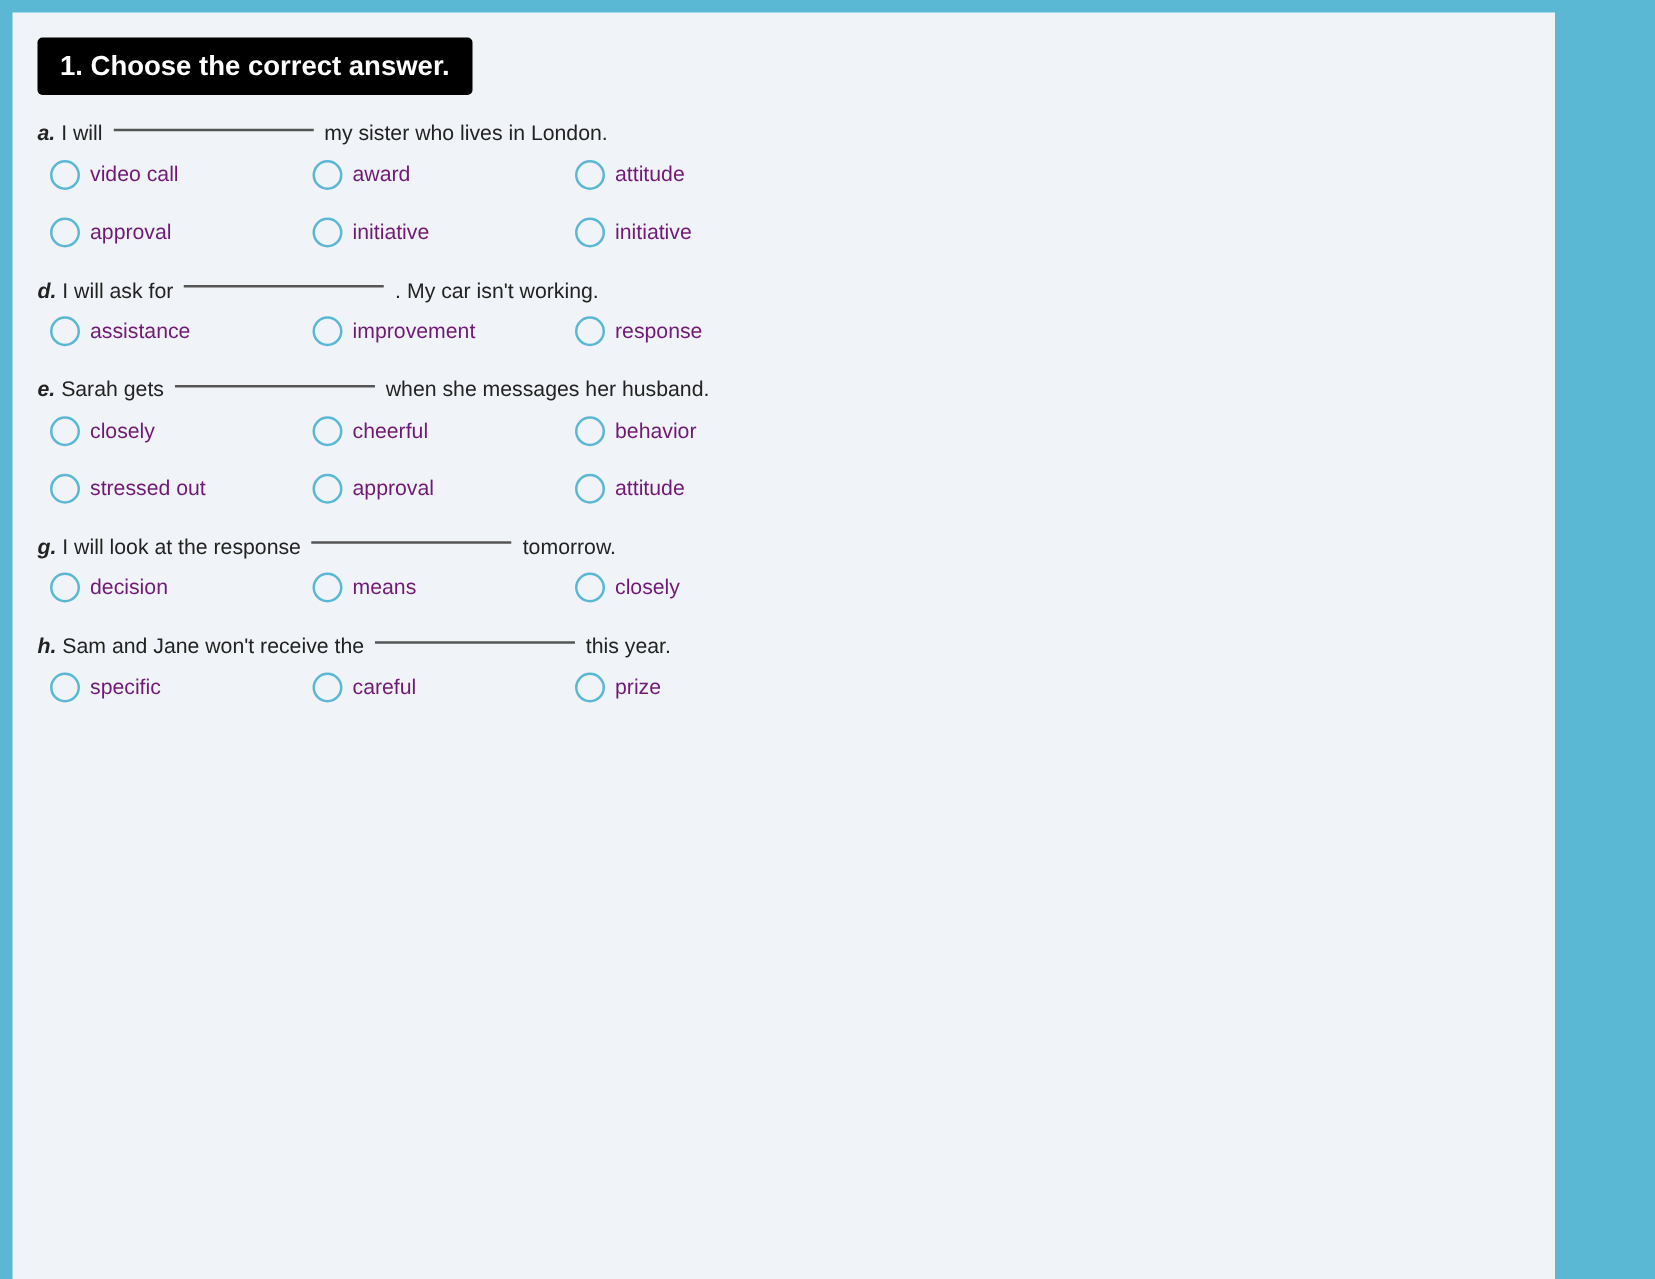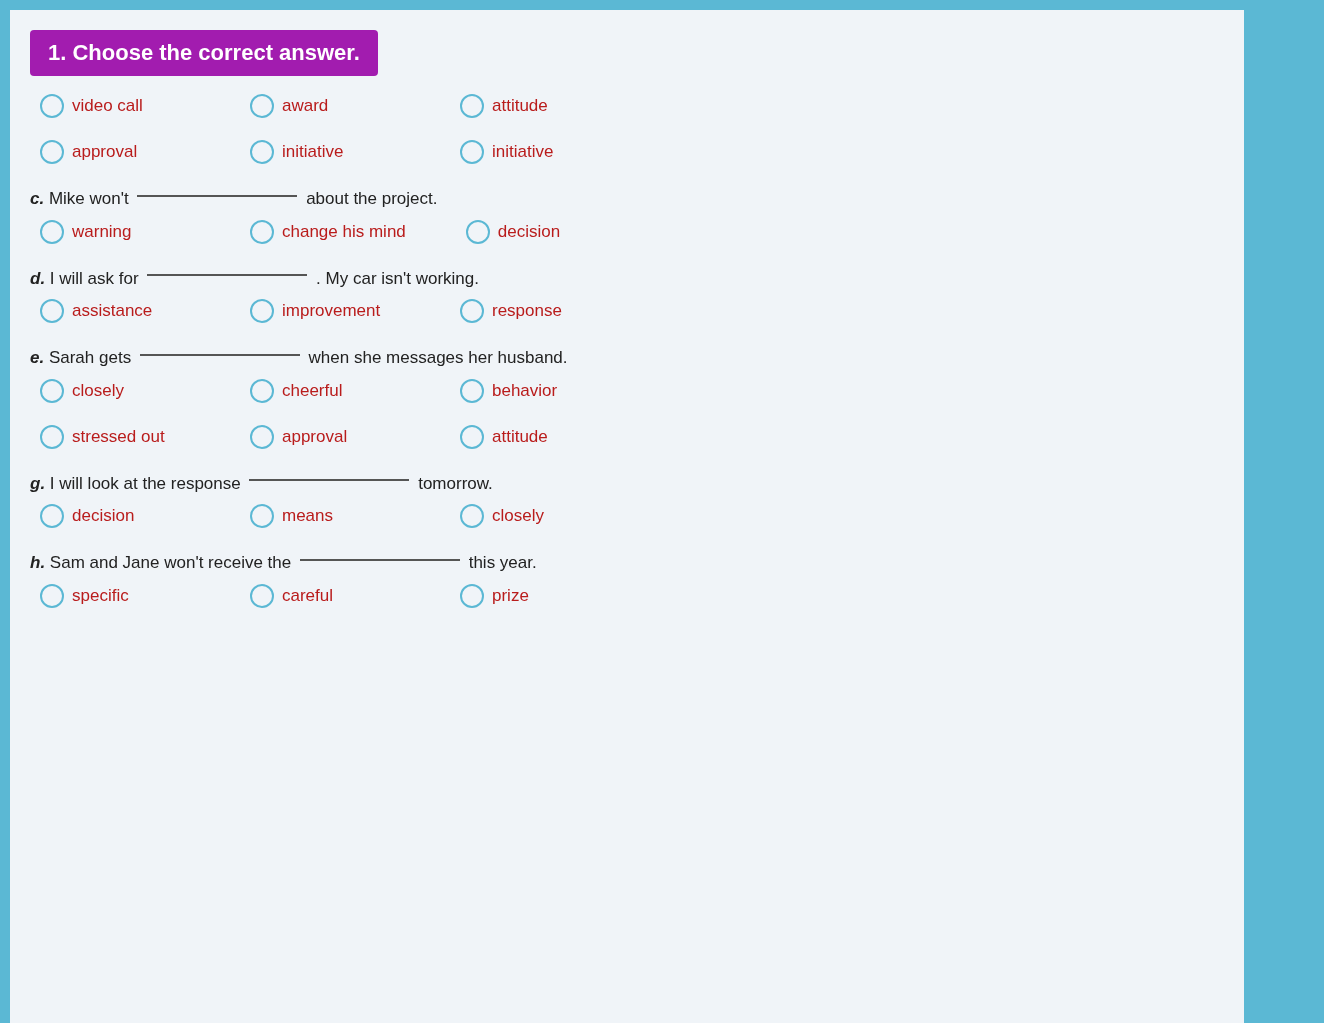--- a/index.html
+++ b/index.html
@@ -21,21 +21,21 @@
       background: #f0f4f8;
       flex: 1;
       padding: 20px 30px 30px 20px;
       position: relative;
     }
     .right-sidebar {
       width: 70px;
       background: #5bb8d4;
     }
     .section-header {
-      background: #a21caf;
+      background: #000000;
       color: white;
       font-size: 22px;
       font-weight: bold;
       padding: 10px 18px;
       border-radius: 4px;
       display: inline-block;
       margin-bottom: 18px;
     }
     .question-block {
       margin-bottom: 18px;
@@ -77,39 +77,40 @@
       height: 24px;
       border-radius: 50%;
       border: 2.5px solid #5bb8d4;
       display: inline-block;
       margin-right: 8px;
       flex-shrink: 0;
       background: transparent;
     }
     .option-label {
       font-size: 17px;
-      color: #b91c1c;
+      color: #701a75;
     }
     .question-letter {
       font-weight: bold;
       font-style: italic;
     }
   </style>
 </head>
 <body>
 
 <div class="page-container">
   <div class="worksheet">
 
     <div class="section-header">
       <span>1. Choose the correct answer.</span>
     </div>
 
     <div id="questions-container">
         <div class="question-block">
+          <div class="question-text"><span class="question-letter">a. </span><span>I will </span><span class="blank"></span><span> my sister who lives in London.</span></div>
           <div class="options-row">
             <div class="option">
               <span class="radio-circle"></span>
               <span class="option-label">video call</span>
             </div>
             <div class="option">
               <span class="radio-circle"></span>
               <span class="option-label">award</span>
             </div>
             <div class="option">
@@ -128,35 +129,20 @@
               <span class="radio-circle"></span>
               <span class="option-label">initiative</span>
             </div>
             <div class="option">
               <span class="radio-circle"></span>
               <span class="option-label">initiative</span>
             </div>
           </div>
         </div>
         <div class="question-block">
-          <div class="question-text"><span class="question-letter">c. </span><span>Mike won't </span><span class="blank"></span><span> about the project.</span></div>
-          <div class="options-row">
-            <div class="option">
-              <span class="radio-circle"></span>
-              <span class="option-label">warning</span>
-            </div>
-            <div class="option">
-              <span class="radio-circle"></span>
-              <span class="option-label">change his mind</span>
-            </div>
-            <div class="option">
-              <span class="radio-circle"></span>
-              <span class="option-label">decision</span>
-            </div>
-          </div>
         </div>
         <div class="question-block">
           <div class="question-text"><span class="question-letter">d. </span><span>I will ask for </span><span class="blank"></span><span> . My car isn't working.</span></div>
           <div class="options-row">
             <div class="option">
               <span class="radio-circle"></span>
               <span class="option-label">assistance</span>
             </div>
             <div class="option">
               <span class="radio-circle"></span>

